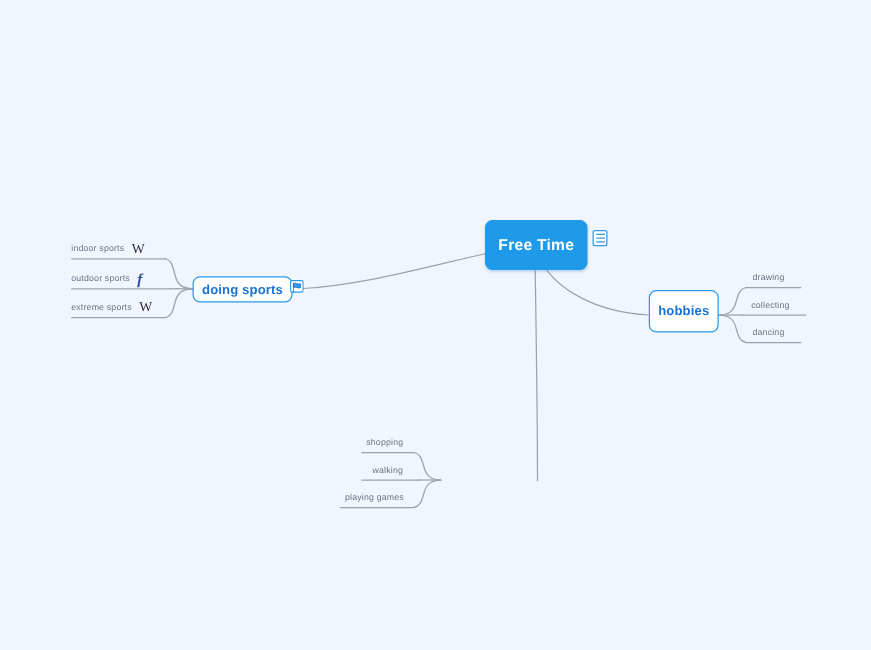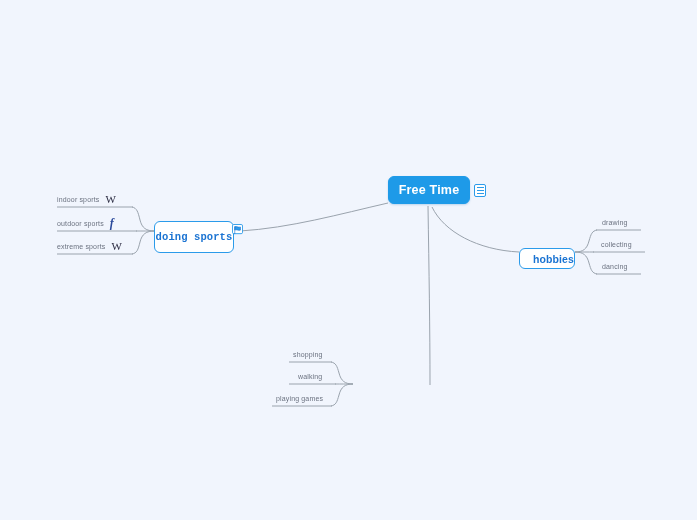--- a/index.html
+++ b/index.html
@@ -154,31 +154,31 @@
 
       <path d="M 353 384 C 345 384, 341 381, 339 373 C 337 366, 336 363, 331 362"></path>
       <path d="M 353 384 C 346 384, 341 384, 335 384"></path>
       <path d="M 353 384 C 345 384, 341 387, 339 395 C 337 402, 336 405, 331 406"></path>
       <line x1="289" y1="362" x2="332" y2="362"></line>
       <line x1="289" y1="384" x2="336" y2="384"></line>
       <line x1="272" y1="406" x2="332" y2="406"></line>
     </g>
   </svg>
 
-  <div class="node node-root" style="left:388px; top:176px; width:82px; height:28px;">
+  <div class="node node-root" style="left:388px; top:176px; width:82px; height:40px;">
     <span>Free Time</span>
   </div>
 
   <div class="note-icon" style="left:474px; top:184px;">
     <i></i>
     <i></i>
     <i></i>
   </div>
 
-  <div class="node node-branch" style="left:154px; top:221px; width:80px; height:32px;font-family:Liberation Mono, monospace;">
+  <div class="node node-branch" style="left:154px; top:221px; width:80px; height:21px;">
     <span>doing sports</span>
   </div>
 
   <svg class="flag-icon" style="left:232px; top:224px;" viewBox="0 0 12 13" xmlns="http://www.w3.org/2000/svg">
     <rect x="0.5" y="0.5" width="11" height="10" rx="1.5" fill="#ffffff" stroke="#2b9bea" stroke-width="1"></rect>
     <path d="M3 2.5 L3 11 M3 3 C5 2, 7 4.2, 9.2 3.2 L9.2 6.6 C7 7.6, 5 5.5, 3 6.5 Z" fill="#2b9bea" stroke="#1a73d2" stroke-width="0.7" stroke-linejoin="round"></path>
   </svg>
 
   <div class="leaf" style="left:57px; top:193px; width:76px; height:14px;">
     <span class="leaf-text">indoor sports</span>
@@ -188,21 +188,21 @@
   <div class="leaf" style="left:57px; top:217px; width:80px; height:14px;">
     <span class="leaf-text">outdoor sports</span>
     <span class="icon-fb">f</span>
   </div>
 
   <div class="leaf" style="left:57px; top:240px; width:76px; height:14px;">
     <span class="leaf-text">extreme sports</span>
     <span class="icon-wiki">W</span>
   </div>
 
-  <div class="node node-branch" style="left:519px; top:248px; width:56px; height:21px;justify-content:flex-end;">
+  <div class="node node-branch" style="left:519px; top:232px; width:56px; height:34px;">
     <span>hobbies</span>
   </div>
 
   <div class="leaf right-align" style="left:602px; top:216px; width:44px; height:14px;">
     <span class="leaf-text">drawing</span>
   </div>
 
   <div class="leaf right-align" style="left:601px; top:238px; width:48px; height:14px;">
     <span class="leaf-text">collecting</span>
   </div>

